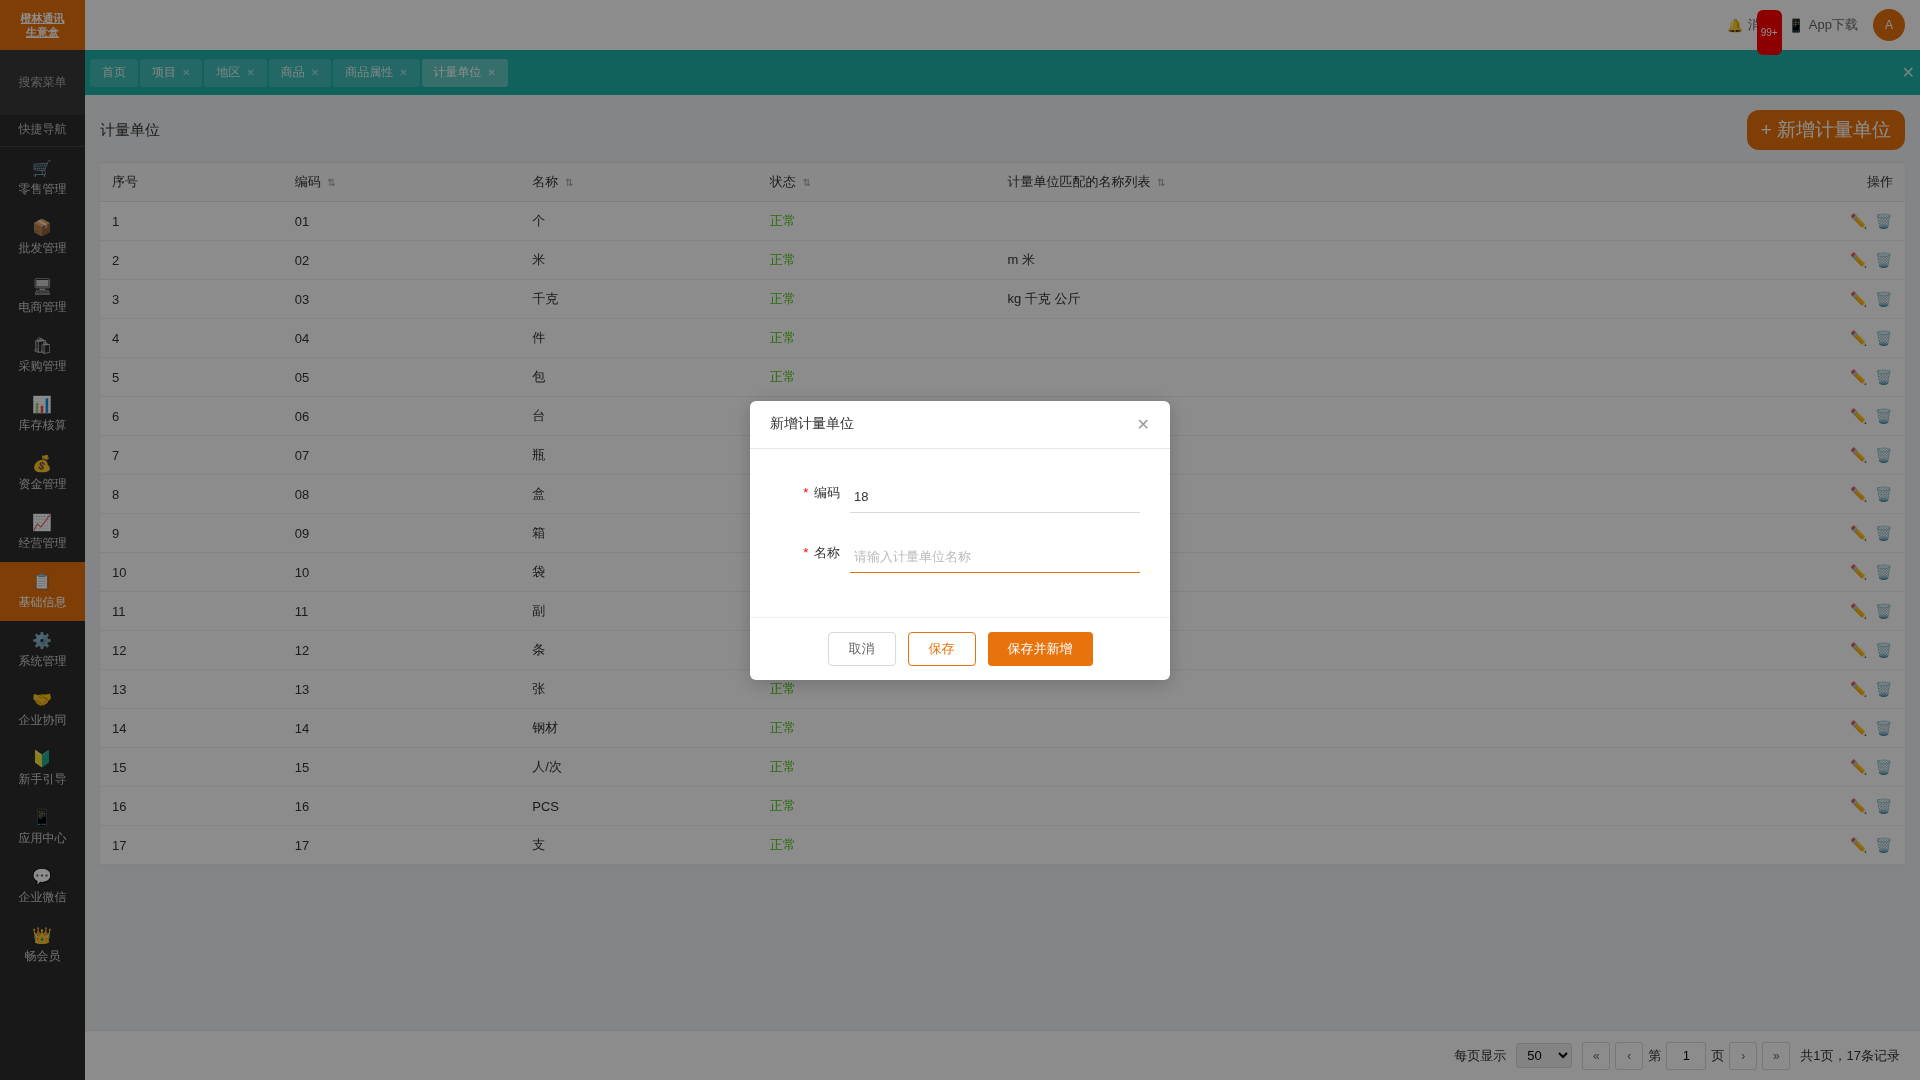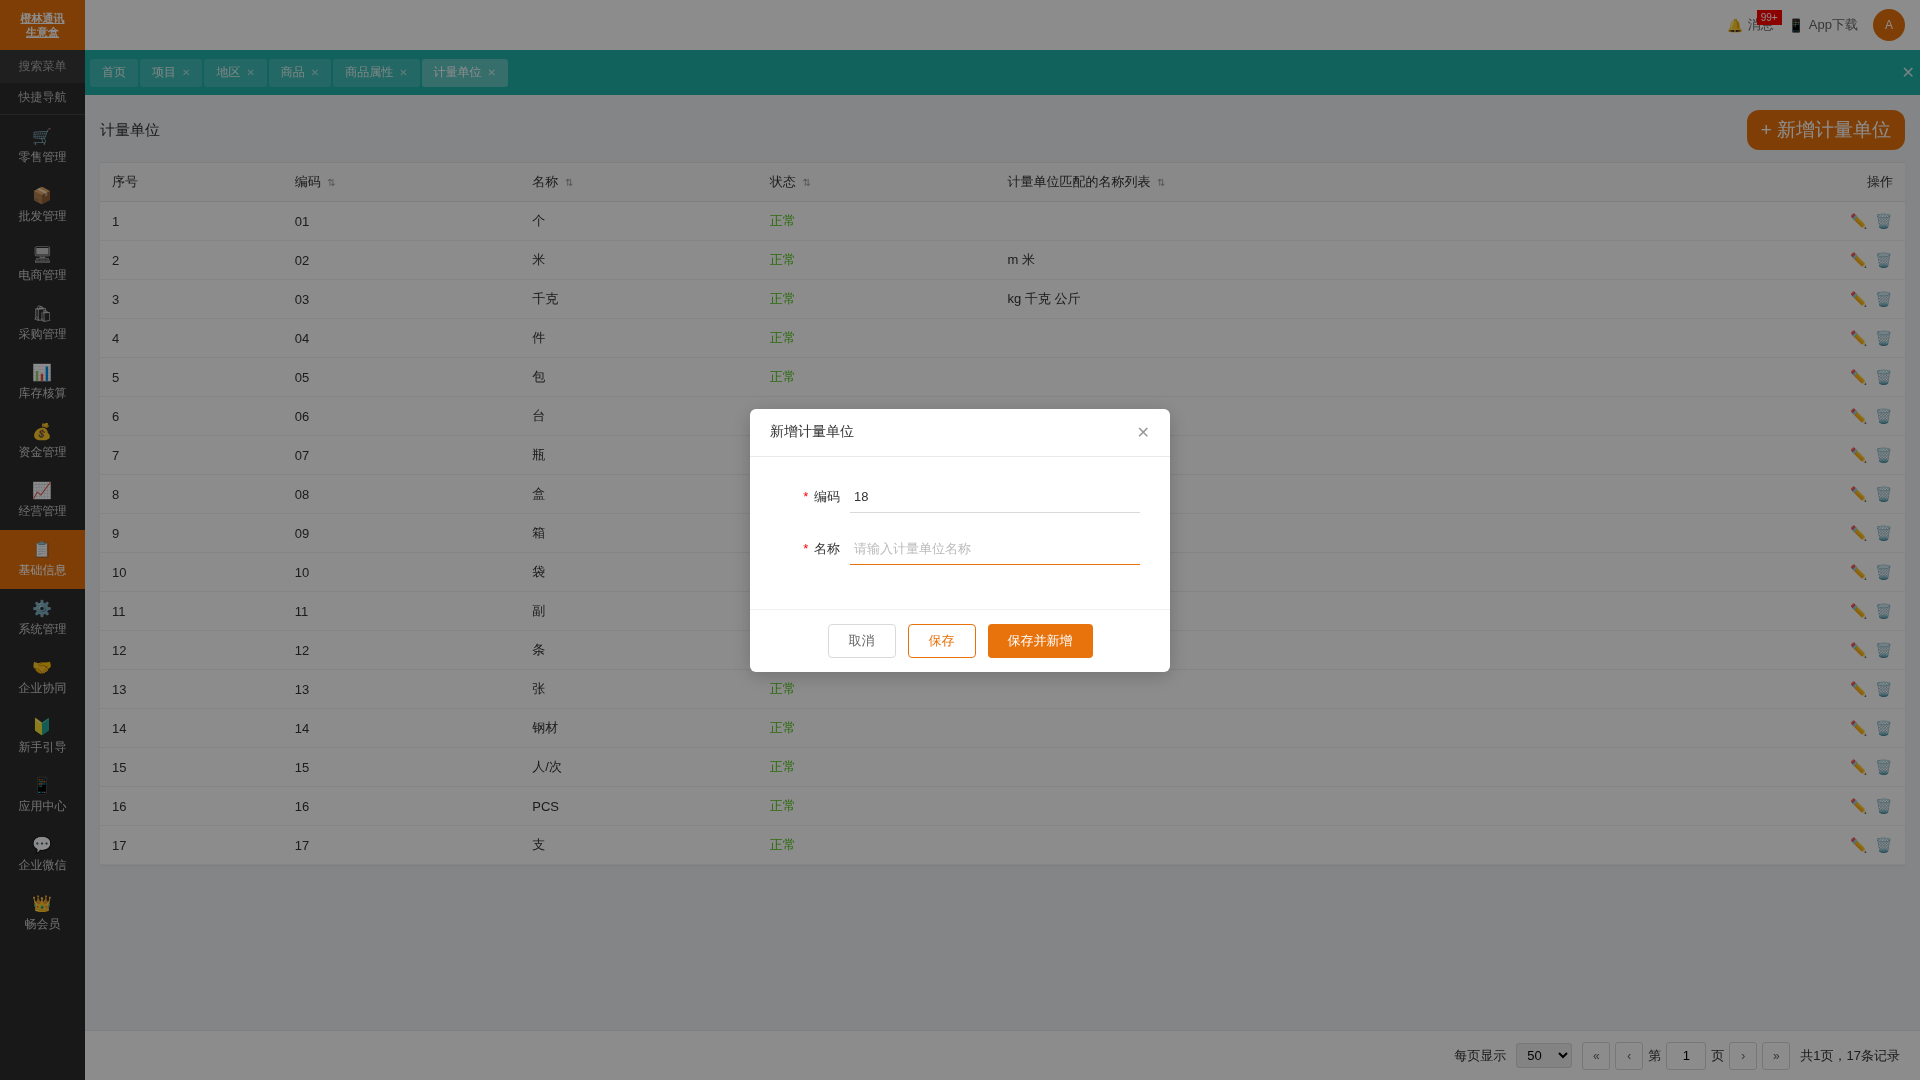--- a/index.html
+++ b/index.html
@@ -19,21 +19,21 @@
       background: #e8720c;
       display: flex;
       align-items: center;
       justify-content: center;
       color: white;
       font-size: 14px;
       font-weight: bold;
       text-decoration: underline;
     }
     .sidebar-search {
-      padding: 8px 10px;
+      padding: 24px 10px;
       background: #3a3a3a;
       color: #aaa;
       font-size: 12px;
       text-align: center;
       cursor: pointer;
     }
     .sidebar-nav {
       padding: 8px 0;
       color: #bbb;
       font-size: 12px;
@@ -86,23 +86,23 @@
       display: flex;
       align-items: center;
       gap: 4px;
     }
     .badge {
       position: absolute;
       top: -6px;
       right: -8px;
       background: red;
       color: white;
-      border-radius: 0;
+      border-radius: 6px;
       font-size: 10px;
-      padding: 2px 4px;
+      padding: 17px 4px;
       min-width: 16px;
       text-align: center;
     }
     .app-download { color: #666; font-size: 13px; cursor: pointer; display: flex; align-items: center; gap: 4px; }
     .user-avatar { width: 32px; height: 32px; border-radius: 50%; background: #e8720c; display: flex; align-items: center; justify-content: center; color: white; font-size: 12px; cursor: pointer; }
 
     
     .tab-bar {
       height: 45px;
       background: #20b2aa;
@@ -272,20 +272,21 @@
     .form-label .required { color: red; margin-right: 2px; }
     .form-input {
       flex: 1;
       height: 32px;
       border: none;
       border-bottom: 1px solid #d9d9d9;
       outline: none;
       font-size: 13px;
       padding: 0 4px;
       color: #333;
+      margin-top: 8px;
     }
     .form-input.focused { border-bottom-color: #e8720c; }
     .form-input::placeholder { color: #bbb; }
     .modal-footer {
       padding: 14px 8px;
       display: flex;
       justify-content: center;
       gap: 12px;
       border-top: 1px solid #f0f0f0;
     }

